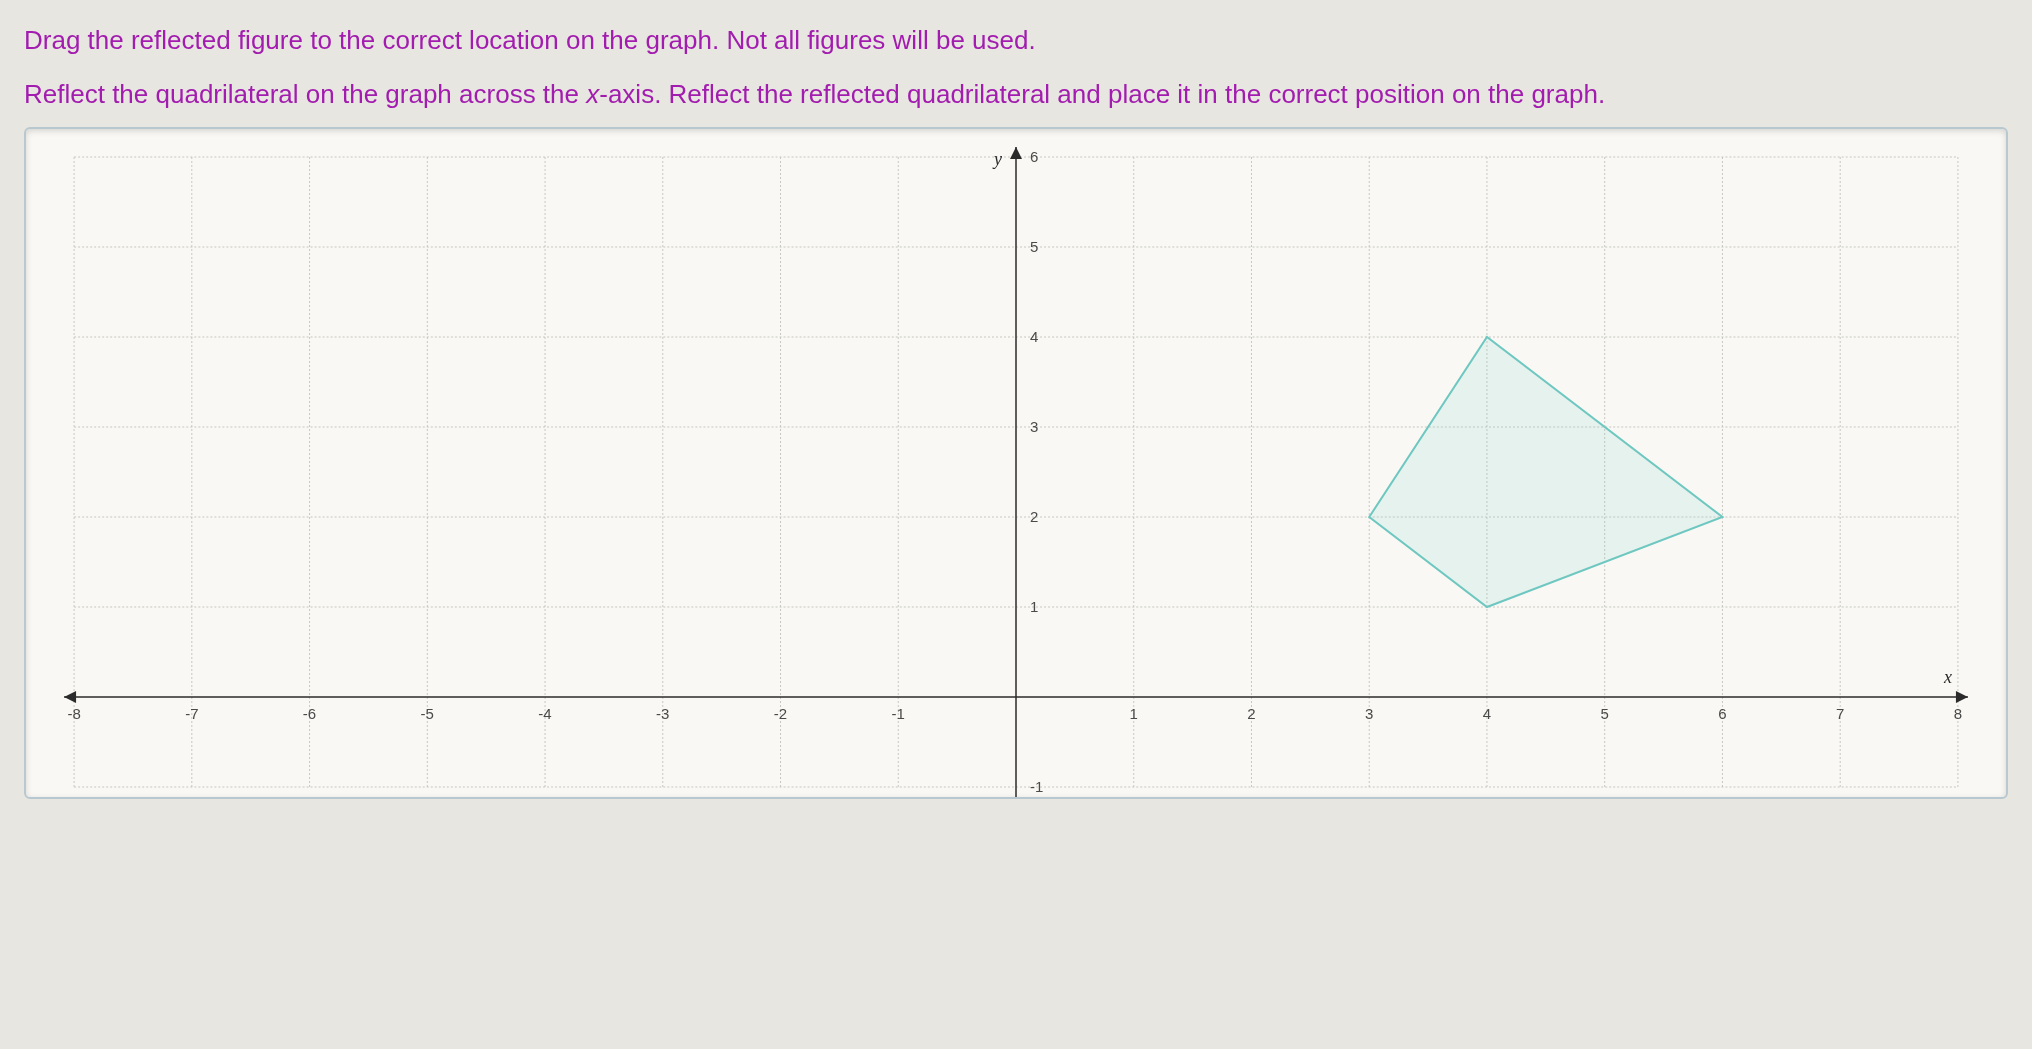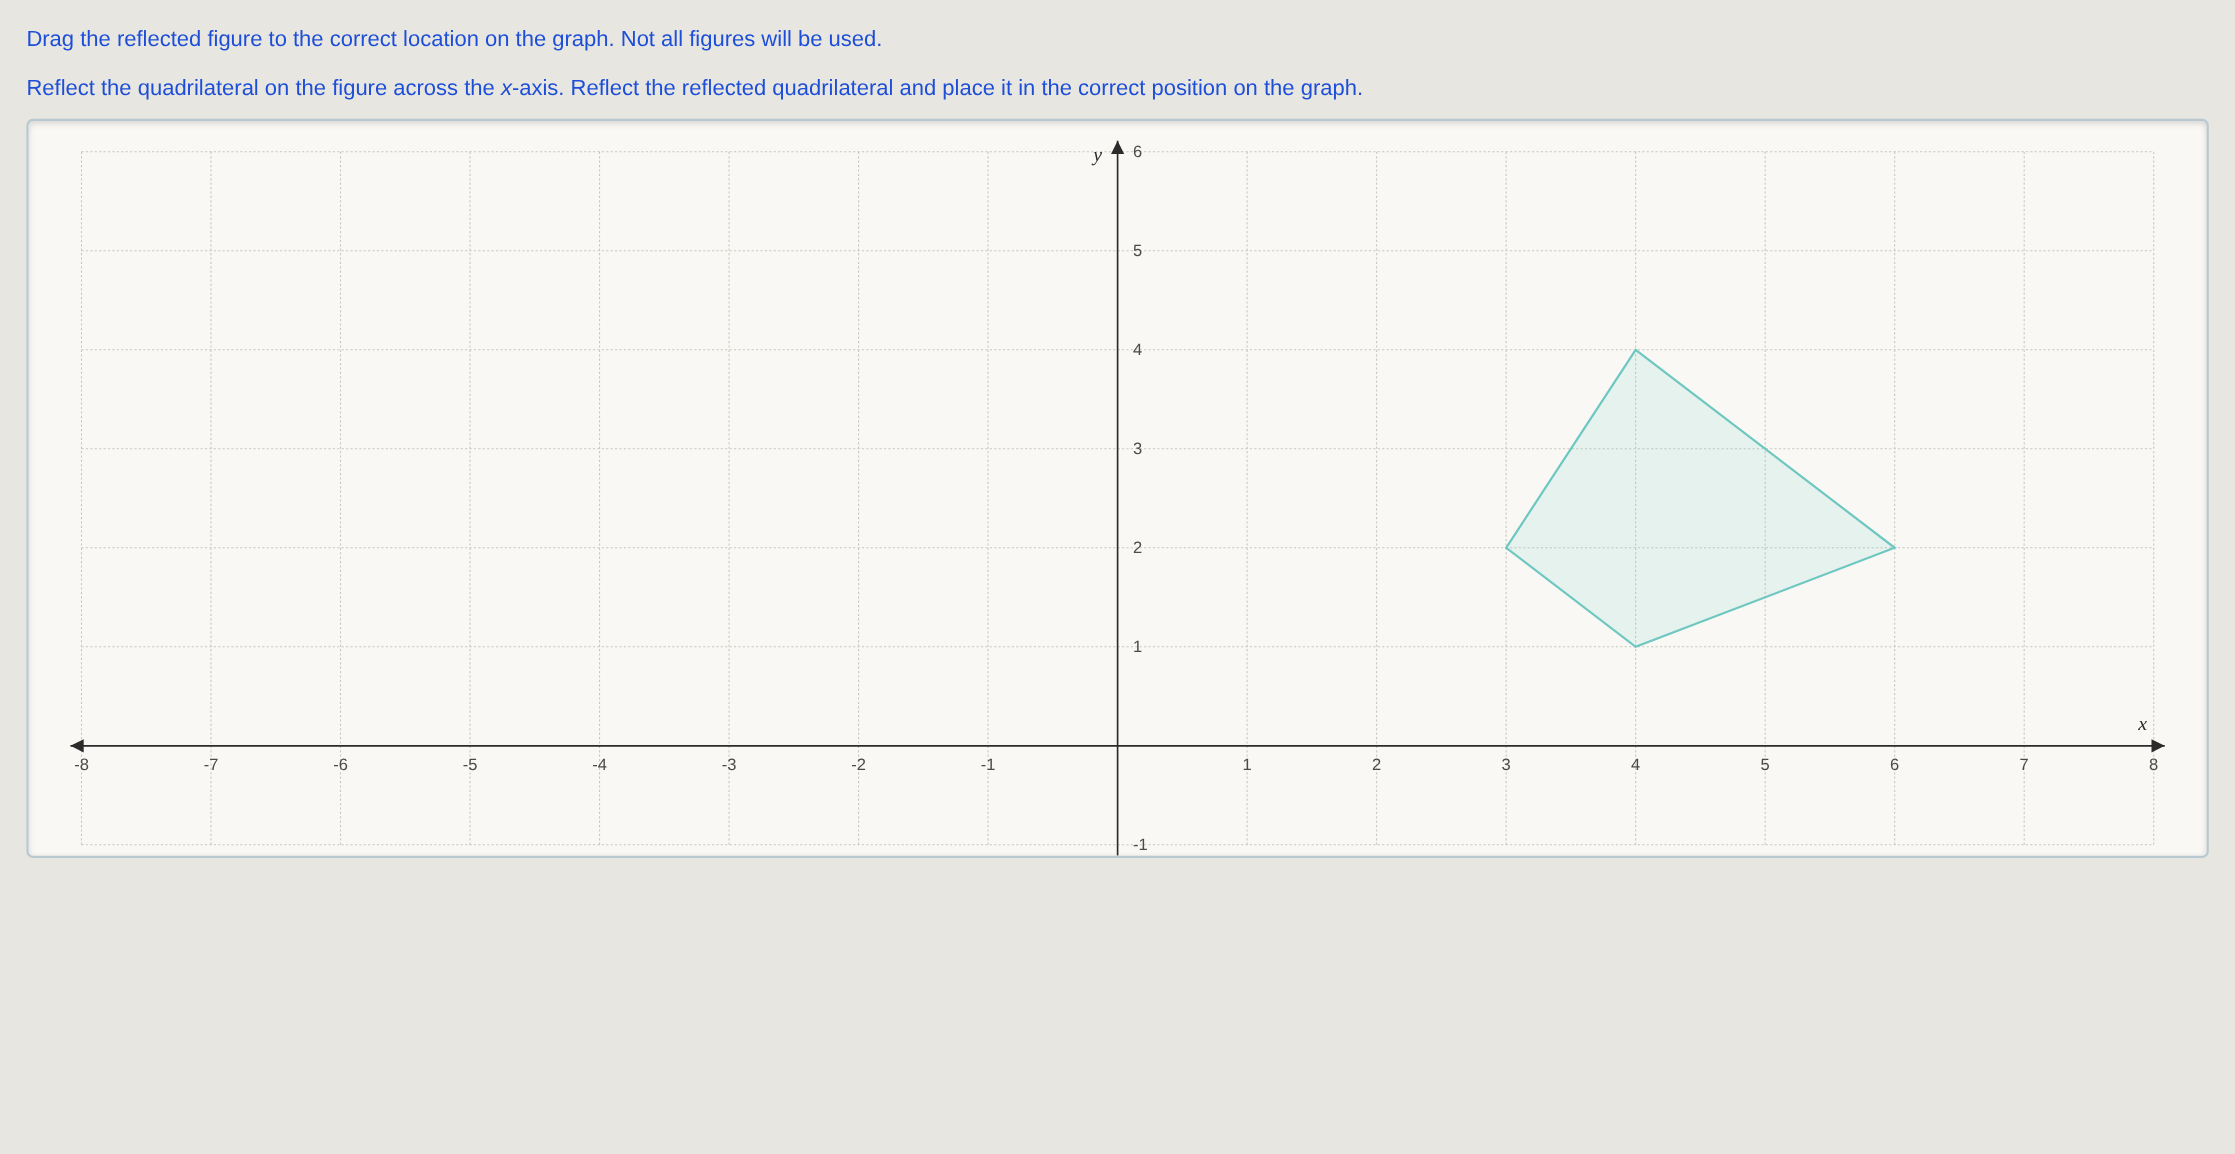--- a/index.html
+++ b/index.html
@@ -3,23 +3,23 @@
 <meta charset="utf-8">
 <style>
   * { box-sizing: border-box; margin: 0; padding: 0; }
   body {
     font-family: "Segoe UI", Arial, sans-serif;
     background: #e8e6e0;
     padding: 20px 24px;
     color: #2a2a2a;
   }
   .instructions {
-    font-size: 20px;
+    font-size: 26px;
     line-height: 1.6;
-    color: #1d4ed8;
+    color: #a21caf;
   }
   .instructions p { margin-bottom: 12px; }
   .instructions em { font-style: italic; }
   .graph-frame {
     background: #f9f8f4;
     border: 2px solid #b8c8d0;
     border-radius: 6px;
     box-shadow: 0 2px 6px rgba(0,0,0,0.15) inset;
     padding: 8px 8px 0 8px;
     overflow: hidden;
@@ -48,21 +48,21 @@
     stroke: #6ec7c0;
     stroke-width: 2;
   }
 </style>
 </head>
 <body>
 
 <div class="instructions">
   <p>Drag the reflected figure to the correct location on the graph. Not all figures will be used.</p>
   <p>
-    <span>Reflect the quadrilateral on the figure across the </span><em>x</em><span>-axis. Reflect the reflected quadrilateral and place it in the correct position on the graph.</span>
+    <span>Reflect the quadrilateral on the graph across the </span><em>x</em><span>-axis. Reflect the reflected quadrilateral and place it in the correct position on the graph.</span>
   </p>
 </div>
 
 <div class="graph-frame">
   <div class="graph-wrap">
     <svg class="chart" id="chart" preserveAspectRatio="none" viewBox="0 0 1960 660">
         <line x1="40" y1="20" x2="40" y2="650" class="grid-line"></line>
         <line x1="157.5" y1="20" x2="157.5" y2="650" class="grid-line"></line>
         <line x1="275" y1="20" x2="275" y2="650" class="grid-line"></line>
         <line x1="392.5" y1="20" x2="392.5" y2="650" class="grid-line"></line>

